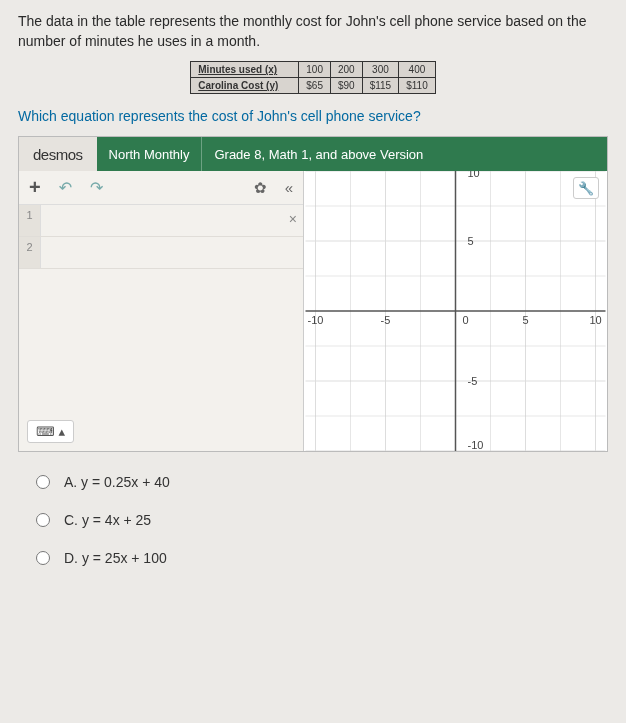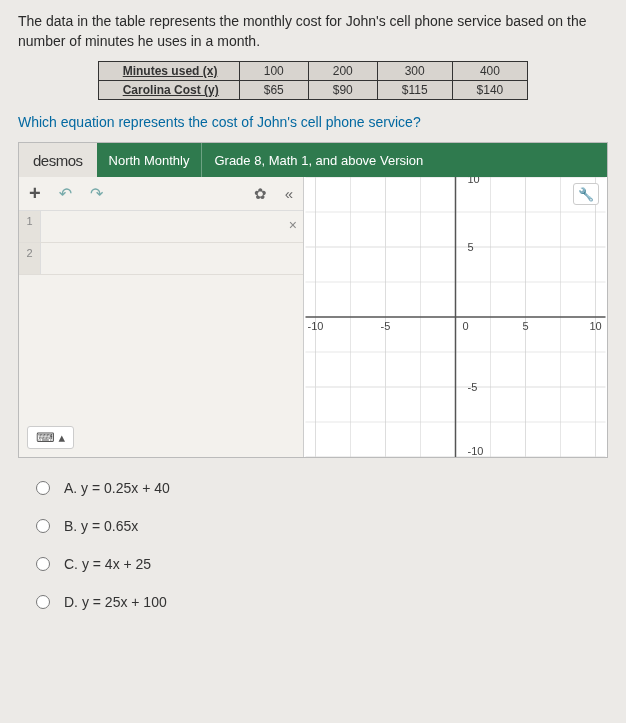--- a/index.html
+++ b/index.html
@@ -14,23 +14,23 @@
     overflow: hidden;
   }
   .intro { margin-bottom: 10px; line-height: 1.4; color: #2a2a2a; }
   .data-table {
     border-collapse: collapse;
     margin: 8px auto 14px auto;
     background: #d8d4cf;
   }
   .data-table td, .data-table th {
     border: 1px solid #333;
-    padding: 2px 24px;
+    padding: 2px 7px;
     text-align: center;
-    font-size: 12px;
+    font-size: 10px;
   }
   .data-table th {
     font-weight: bold;
     text-decoration: underline;
     text-align: left;
     padding-right: 20px;
   }
   .question2 { margin: 8px 0 12px 0; color: #0369a1; }
   .desmos-wrap {
     border: 1px solid #bbb;
@@ -136,21 +136,21 @@
     <td>100</td>
     <td>200</td>
     <td>300</td>
     <td>400</td>
   </tr>
   <tr>
     <th>Carolina Cost (y)</th>
     <td>$65</td>
     <td>$90</td>
     <td>$115</td>
-    <td>$140</td>
+    <td>$110</td>
   </tr>
 </tbody>
   </table>
 
 <p class="question2">Which equation represents the cost of John's cell phone service?</p>
 
 <div class="desmos-wrap">
   <div class="desmos-header">
     <div class="desmos-logo">desmos</div>
     <div class="desmos-region">North Monthly</div>
@@ -221,23 +221,19 @@
   </div>
 </div>
 
 <div class="answers">
   <label class="answer-row">
     <input type="radio" name="ans" style="">
     <span>A.  y = 0.25x + 40</span>
   </label>
   <label class="answer-row">
     <input type="radio" name="ans" style="">
-    <span>B.  y = 0.65x</span>
-  </label>
-  <label class="answer-row">
-    <input type="radio" name="ans" style="">
     <span>C.  y = 4x + 25</span>
   </label>
   <label class="answer-row">
     <input type="radio" name="ans" style="">
     <span>D.  y = 25x + 100</span>
   </label>
 </div>
 
 </body></html>

